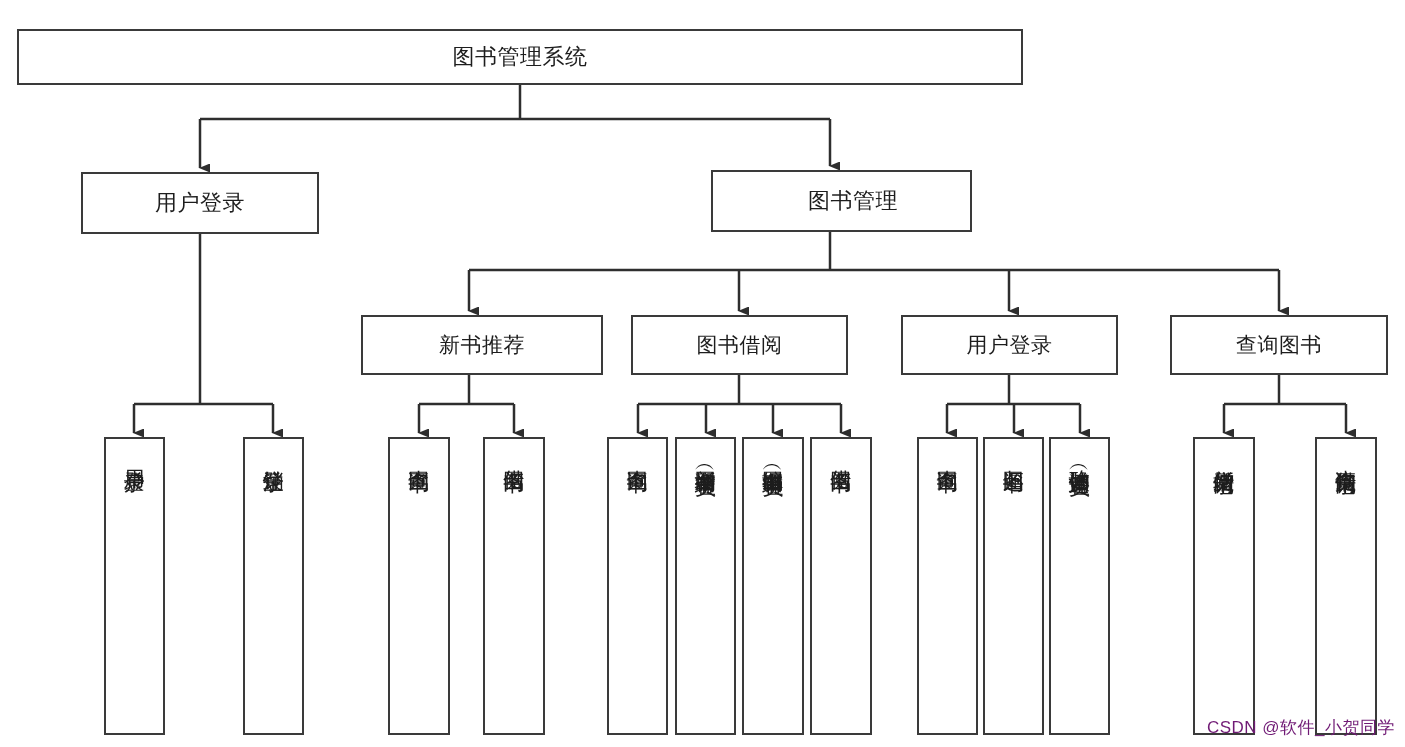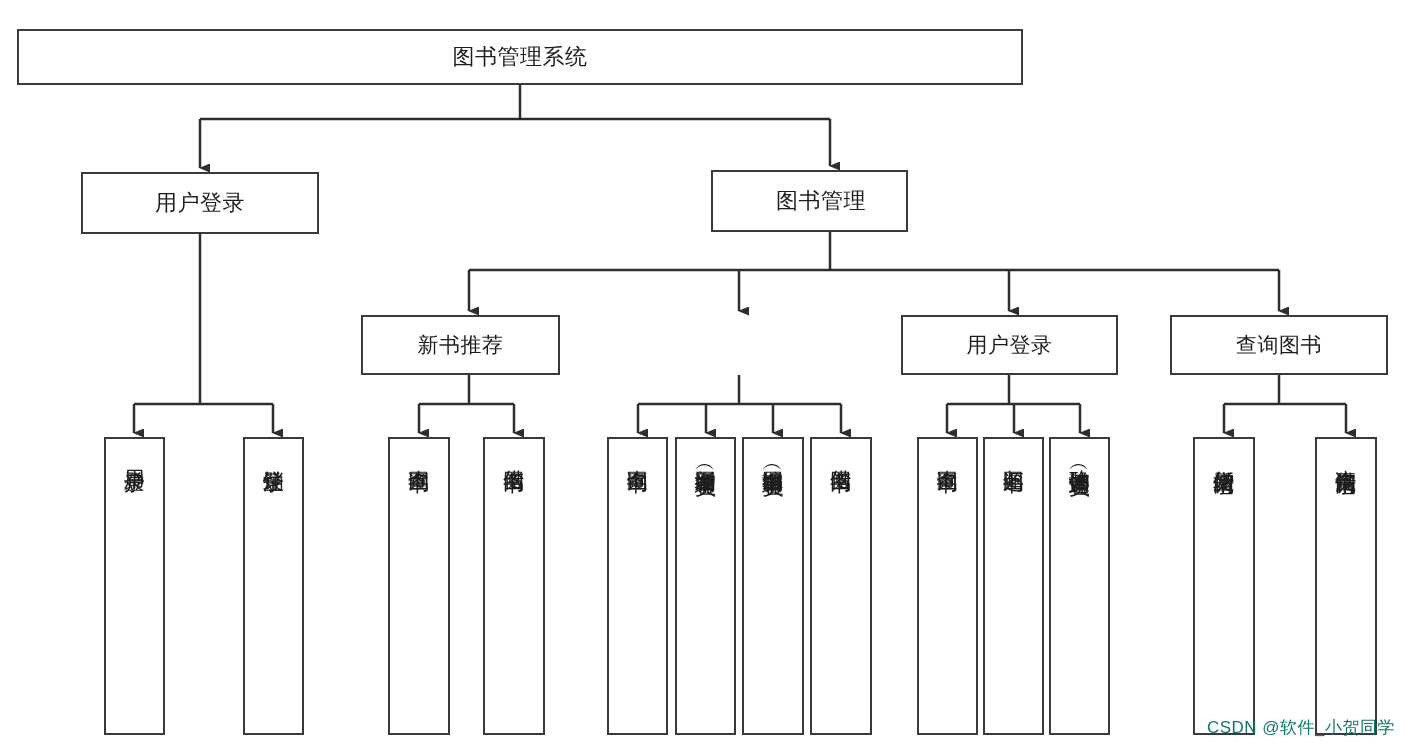--- a/index.html
+++ b/index.html
@@ -58,21 +58,21 @@
   }
   .node.root .label { font-size: 22px; }
   .node.level1 .label { font-size: 22px; }
   .node.level2 .label { font-size: 21px; }
 
   #watermark {
     position: absolute;
     right: 10px;
     bottom: 8px;
     font-size: 17px;
-    color: #0f766e;
+    color: #701a75;
     letter-spacing: 0.5px;
     z-index: 5;
     white-space: nowrap;
   }
 </style>
 </head>
 <body>
 
 <div id="canvas">
 
@@ -127,26 +127,29 @@
     </g>
   </svg>
 
   <div class="node root" style="left:17px; top:13px; width:1006px; height:56px;margin-top:16px;">
     <span class="label">图书管理系统</span>
   </div>
 
   <div class="node level1" style="left:81px; top:172px; width:238px; height:62px;">
     <span class="label">用户登录</span>
   </div>
-  <div class="node level1" style="left:711px; top:170px; width:197px; height:62px;padding-left:23px;">
+  <div class="node level1" style="left:711px; top:170px; width:261px; height:62px;padding-left:23px;">
     <span class="label">图书管理</span>
   </div>
 
-  <div class="node level2" style="left:361px; top:315px; width:199px; height:60px;">
+  <div class="node level2" style="left:361px; top:315px; width:242px; height:60px;">
     <span class="label">新书推荐</span>
+  </div>
+  <div class="node level2" style="left:631px; top:315px; width:217px; height:60px;">
+    <span class="label">图书借阅</span>
   </div>
   <div class="node level2" style="left:901px; top:315px; width:217px; height:60px;">
     <span class="label">用户登录</span>
   </div>
   <div class="node level2" style="left:1170px; top:315px; width:218px; height:60px;">
     <span class="label">查询图书</span>
   </div>
 
   <div class="node vertical" style="left:104px; top:437px; width:61px; height:298px;">
     <span class="label">用户登录</span>

